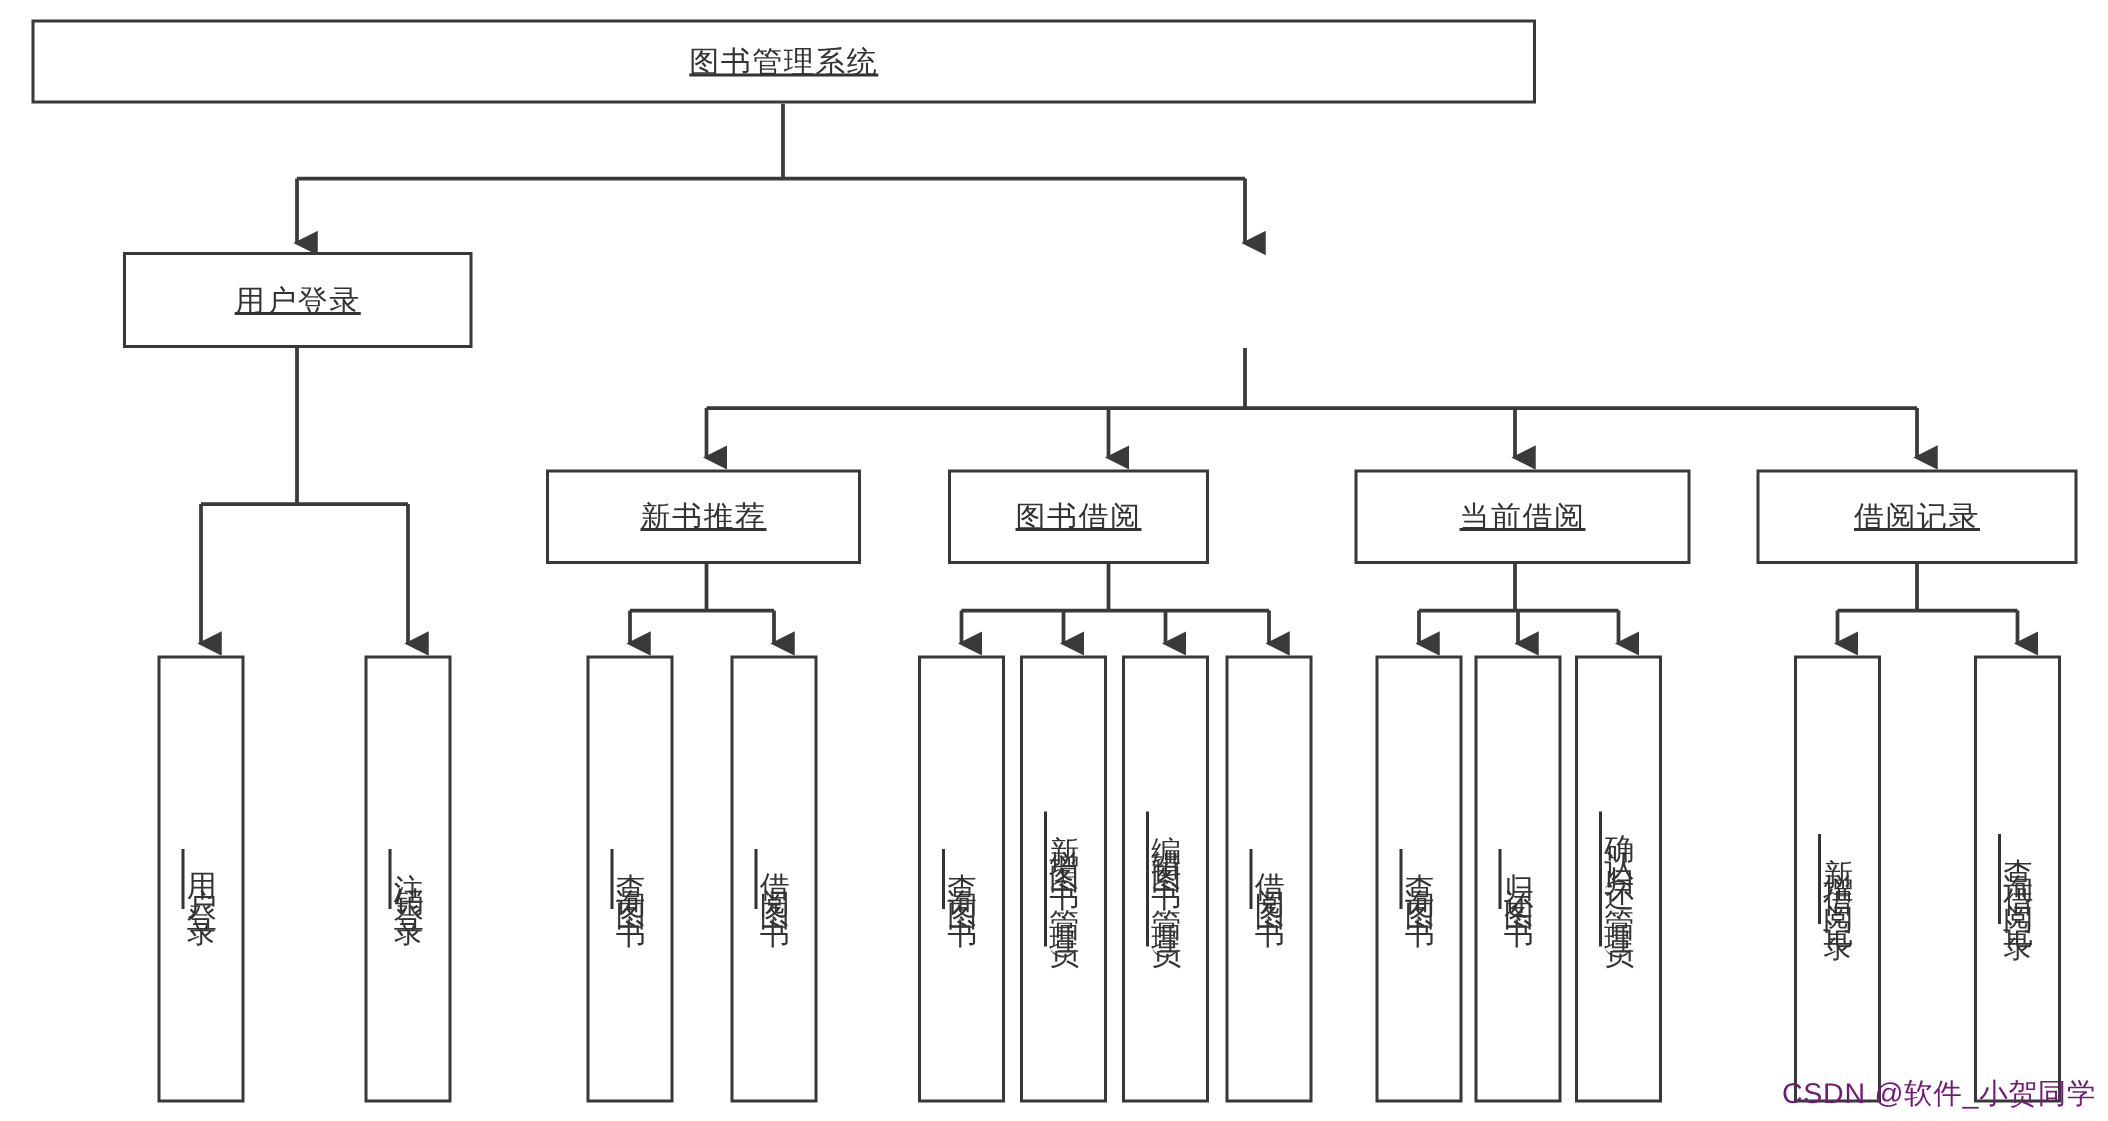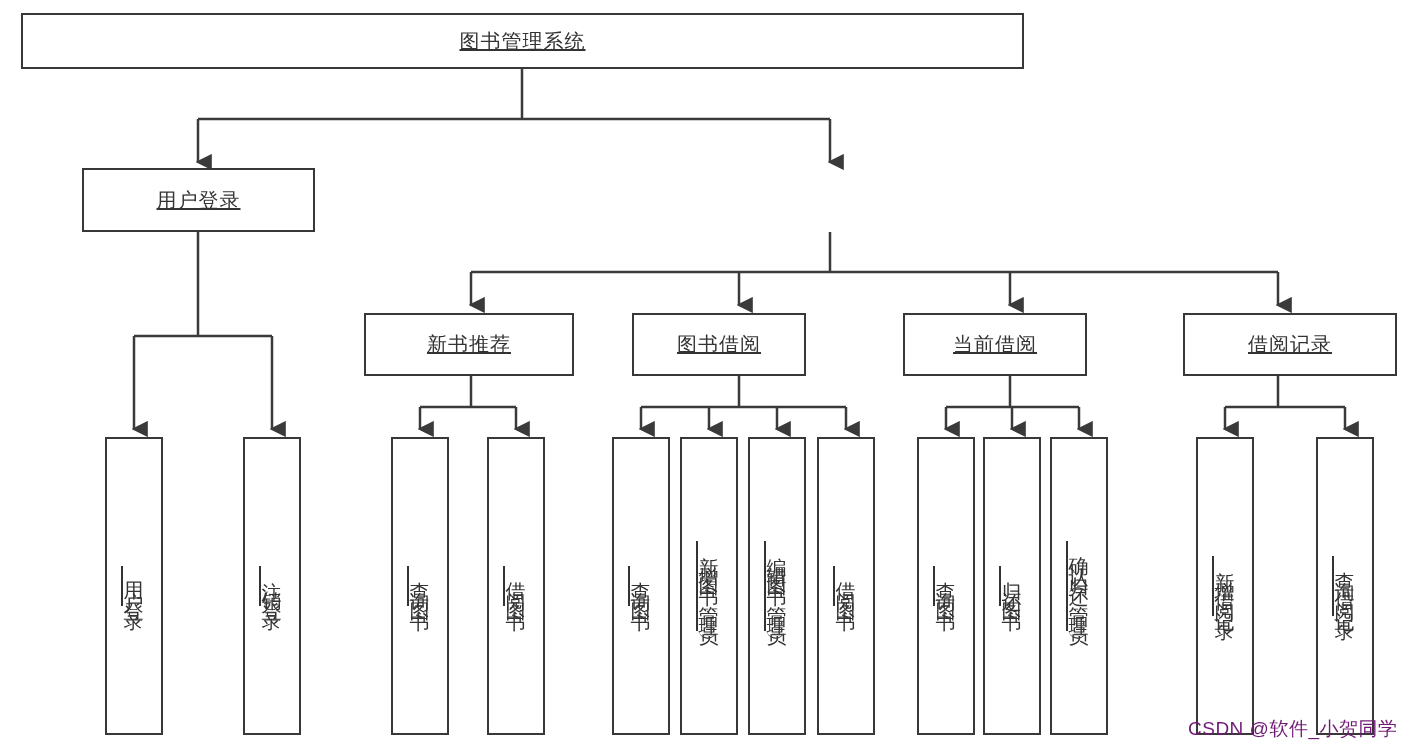--- a/index.html
+++ b/index.html
@@ -87,22 +87,22 @@
       <line x1="1345" y1="407" x2="1345" y2="429" marker-end="url(#ah)"></line>
     </g>
   </svg>
 
   <div class="box root">图书管理系统</div>
 
   <div class="box lvl" style="left:82px;  top:168px; width:233px;">用户登录</div>
 
   <div class="box lvl" style="left:364px;  top:313px; width:210px; height:63px;">新书推荐</div>
   <div class="box lvl" style="left:632px;  top:313px; width:174px; height:63px;">图书借阅</div>
-  <div class="box lvl" style="left:903px;  top:313px; width:184px; height:63px;text-align:center;">当前借阅</div>
-  <div class="box lvl" style="left:1171px; top:313px; width:214px; height:63px;margin-left:12px;">借阅记录</div>
+  <div class="box lvl" style="left:903px;  top:313px; width:224px; height:63px;text-align:center;">当前借阅</div>
+  <div class="box lvl" style="left:1171px; top:313px; width:214px; height:63px;">借阅记录</div>
 
   <div class="box leaf" style="left:105px;">
     <span class="vtext">用户登录</span>
   </div>
   <div class="box leaf" style="left:243px;">
     <span class="vtext">注销登录</span>
   </div>
 
   <div class="box leaf" style="left:391px;">
     <span class="vtext">查询图书</span>

